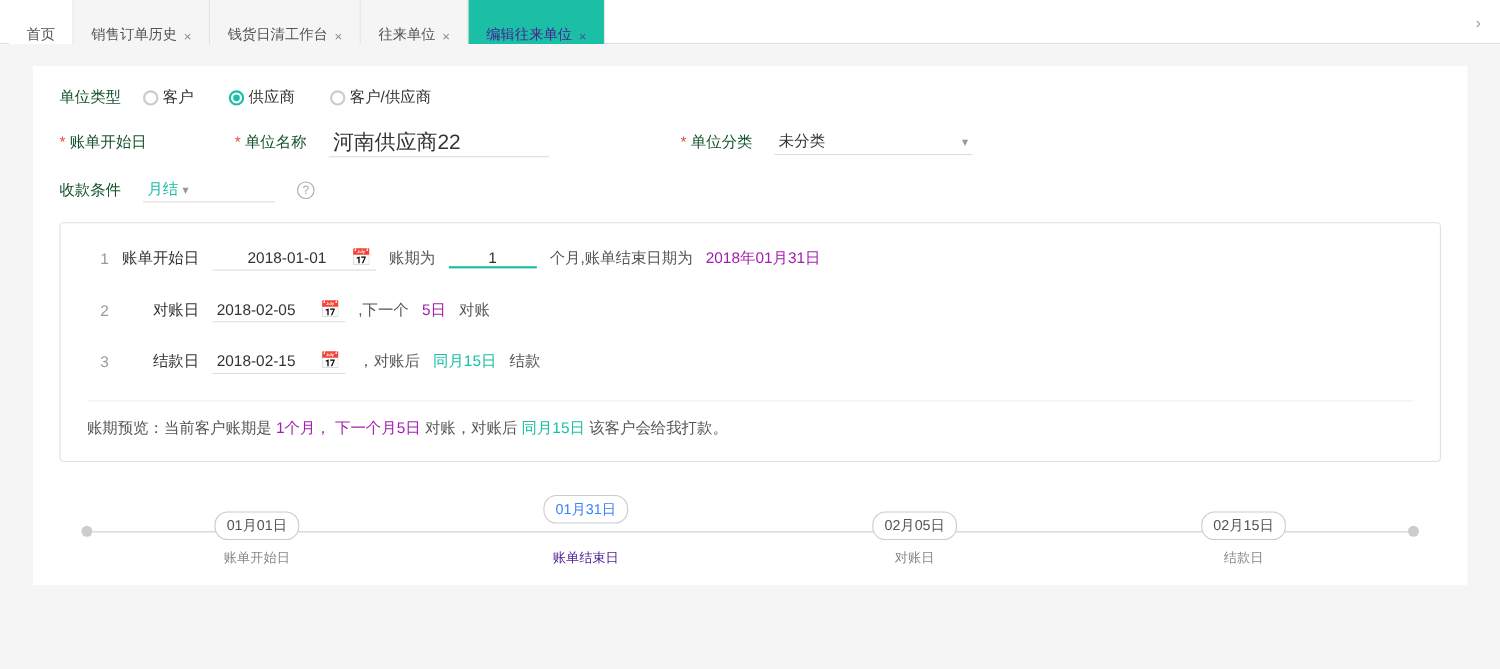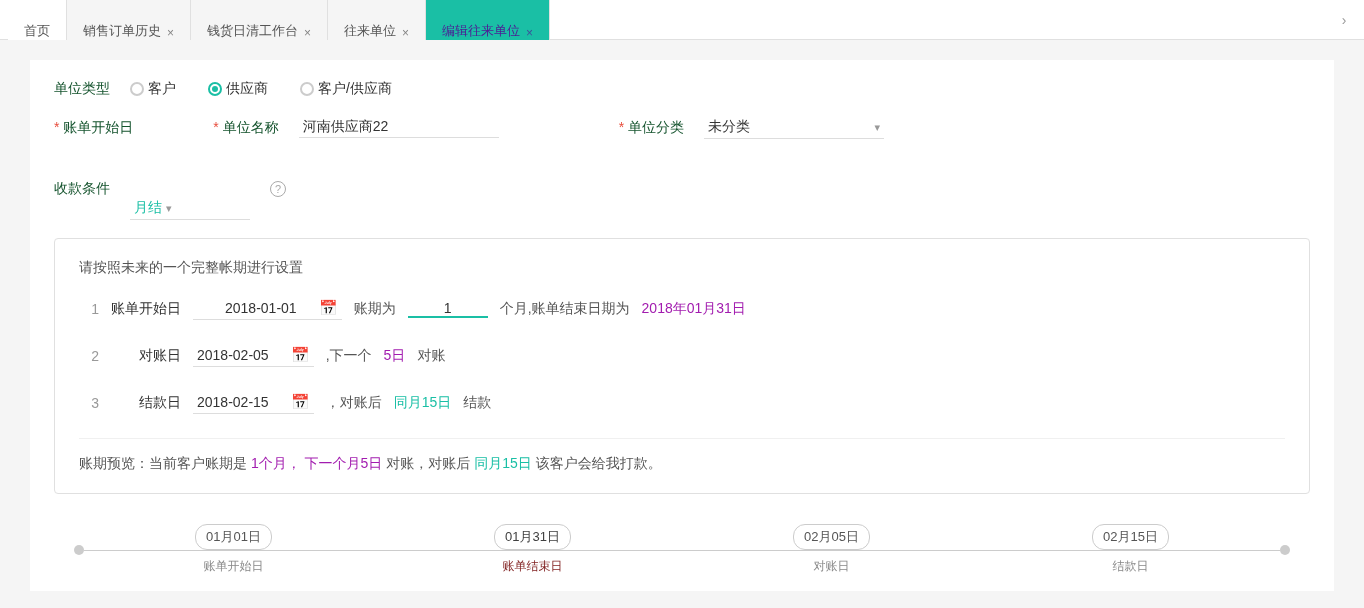--- a/index.html
+++ b/index.html
@@ -111,21 +111,21 @@
       width: 6px;
       height: 6px;
       background: #1abfa5;
       border-radius: 50%;
     }
 
     .text-input {
       border: none;
       border-bottom: 1px solid #ddd;
       outline: none;
-      font-size: 14px;
+      font-size: 19px;
       padding: 2px 4px;
       color: #333;
       background: transparent;
       width: 180px;
     }
 
     .input-with-icon {
       display: flex;
       align-items: center;
       border-bottom: 1px solid #ddd;
@@ -146,21 +146,20 @@
     }
 
     .select-field {
       display: flex;
       align-items: center;
       border-bottom: 1px solid #ddd;
       padding: 2px 4px;
       min-width: 120px;
       cursor: pointer;
       gap: 4px;
-      margin-top: 40px;
     }
     .select-value {
       color: #1abfa5;
       font-size: 14px;
     }
     .chevron-down {
       color: #999;
       font-size: 11px;
     }
 
@@ -328,21 +327,20 @@
     <div class="form-row">
       <span class="field-label">收款条件</span>
       <div class="select-field">
         <span class="select-value">月结</span>
         <span class="chevron-down">▾</span>
       </div>
       <div class="question-icon">?</div>
     </div>
 
     <div class="setting-box">
-      <div class="setting-title">请按照未来的一个完整帐期进行设置</div>
 
       <div class="setting-row">
         <span class="row-num">1</span>
         <span class="row-field-name">账单开始日</span>
         <div class="row-date-input">
           <input type="text" value="2018-01-01" style="width: 90px; margin-left: 28px;">
           <span class="cal-icon">📅</span>
         </div>
         <span class="row-desc">账期为</span>
         <input type="text" class="period-input" value="1" style="">
@@ -390,22 +388,22 @@
         <div style="position: absolute; left: 10px; right: 10px; top: 50%; height: 1px; background: #ccc; z-index: 0;"></div>
 
         <div style="width:10px;height:10px;border-radius:50%;background:#ccc;z-index:1;flex-shrink:0;"></div>
 
         <div style="display:flex;justify-content:space-around;flex:1;z-index:1;align-items:flex-end;">
           <div style="display:flex;flex-direction:column;align-items:center;">
             <div style="background:#fff;border:1px solid #ccc;border-radius:12px;padding:3px 10px;font-size:13px;color:#555;">01月01日</div>
             <div style="margin-top:8px;font-size:12px;color:#888;">账单开始日</div>
           </div>
           <div style="display:flex;flex-direction:column;align-items:center;">
-            <div style="background:#fff;border:1px solid #ccc;border-radius:12px;padding:3px 10px;font-size:13px;color:#404040;">01月31日</div>
-            <div style="margin-top:8px;font-size:12px;color:#7f1d1d;">账单结束日</div>
+            <div style="background:#fff;border:1px solid #ccc;border-radius:12px;padding:3px 10px;font-size:13px;color:#3b82f6;">01月31日</div>
+            <div style="margin-top:23px;font-size:12px;color:#4c1d95;">账单结束日</div>
           </div>
           <div style="display:flex;flex-direction:column;align-items:center;">
             <div style="background:#fff;border:1px solid #ccc;border-radius:12px;padding:3px 10px;font-size:13px;color:#555;">02月05日</div>
             <div style="margin-top:8px;font-size:12px;color:#888;">对账日</div>
           </div>
           <div style="display:flex;flex-direction:column;align-items:center;">
             <div style="background:#fff;border:1px solid #ccc;border-radius:12px;padding:3px 10px;font-size:13px;color:#555;">02月15日</div>
             <div style="margin-top:8px;font-size:12px;color:#888;">结款日</div>
           </div>
         </div>

